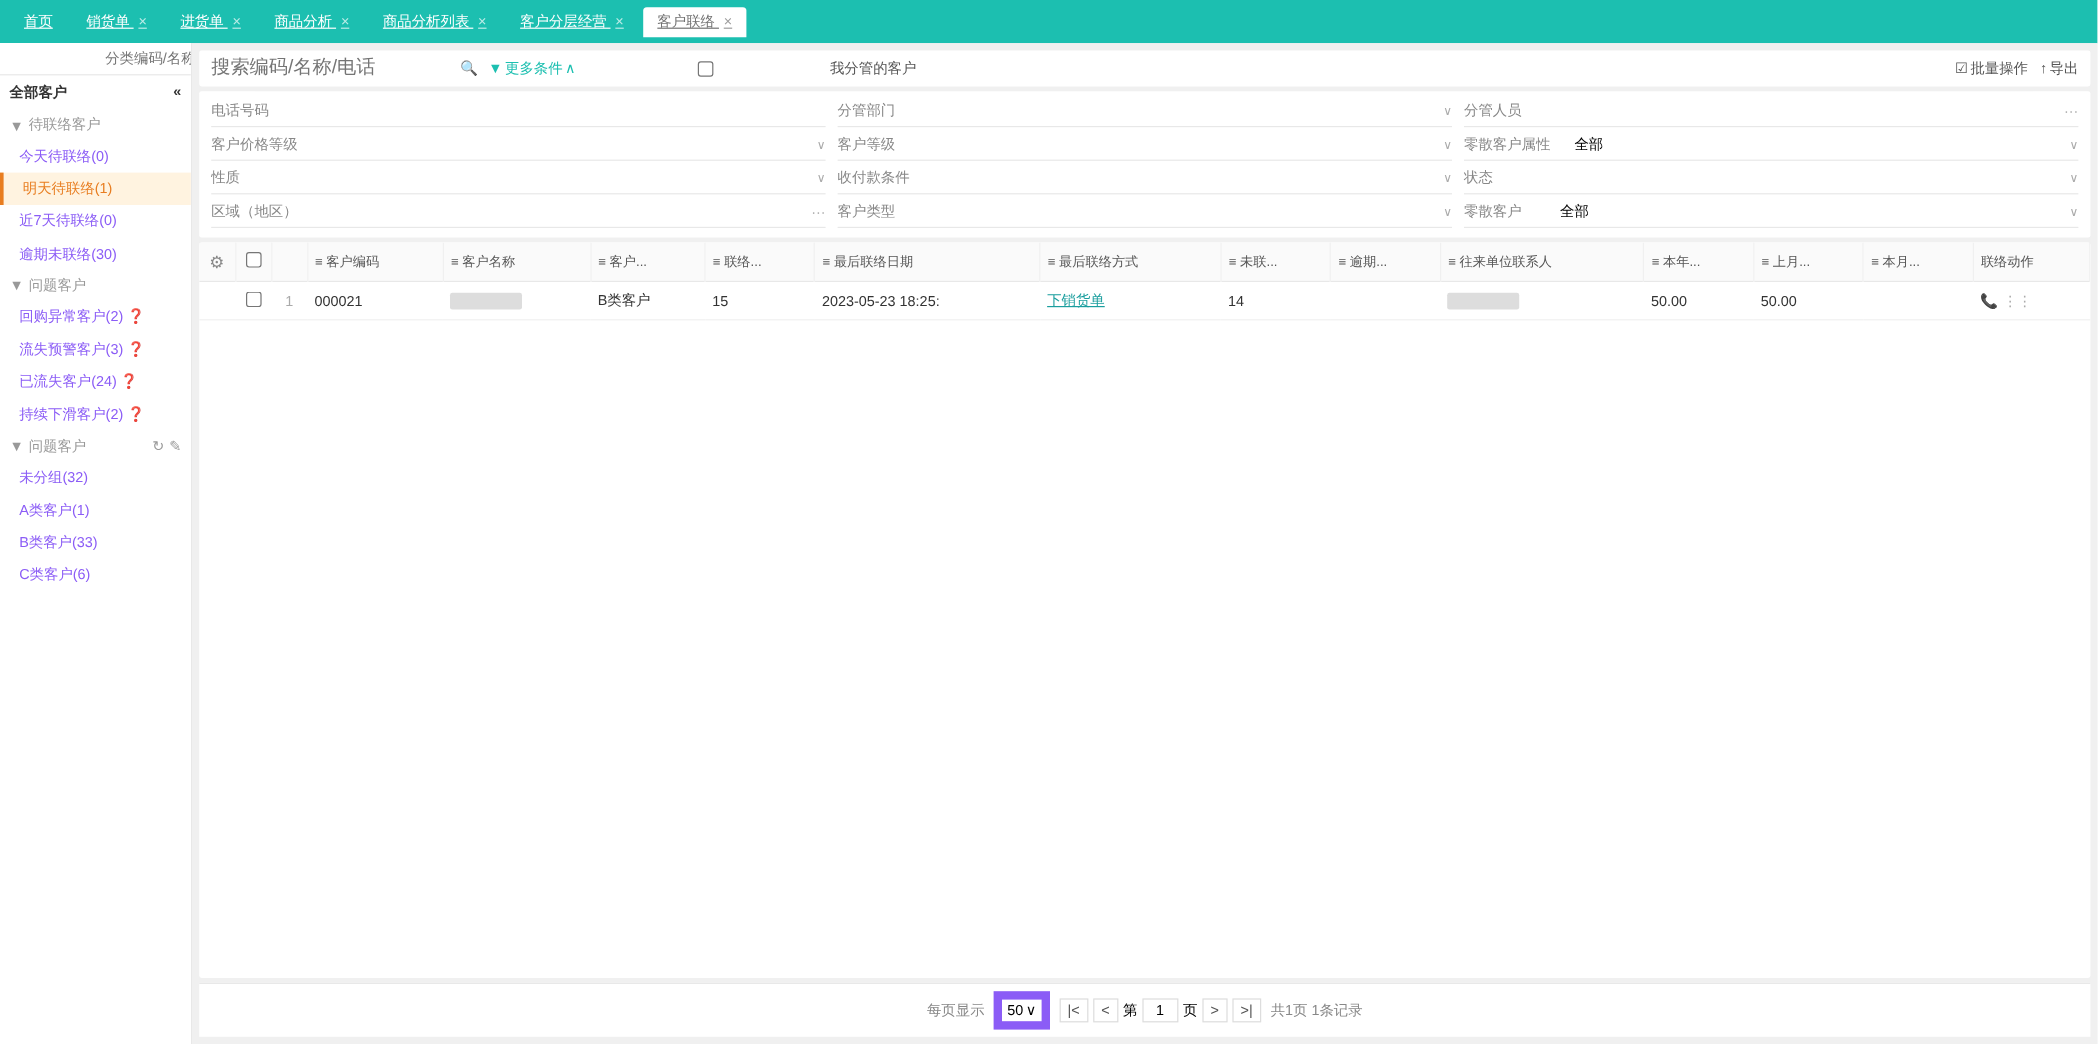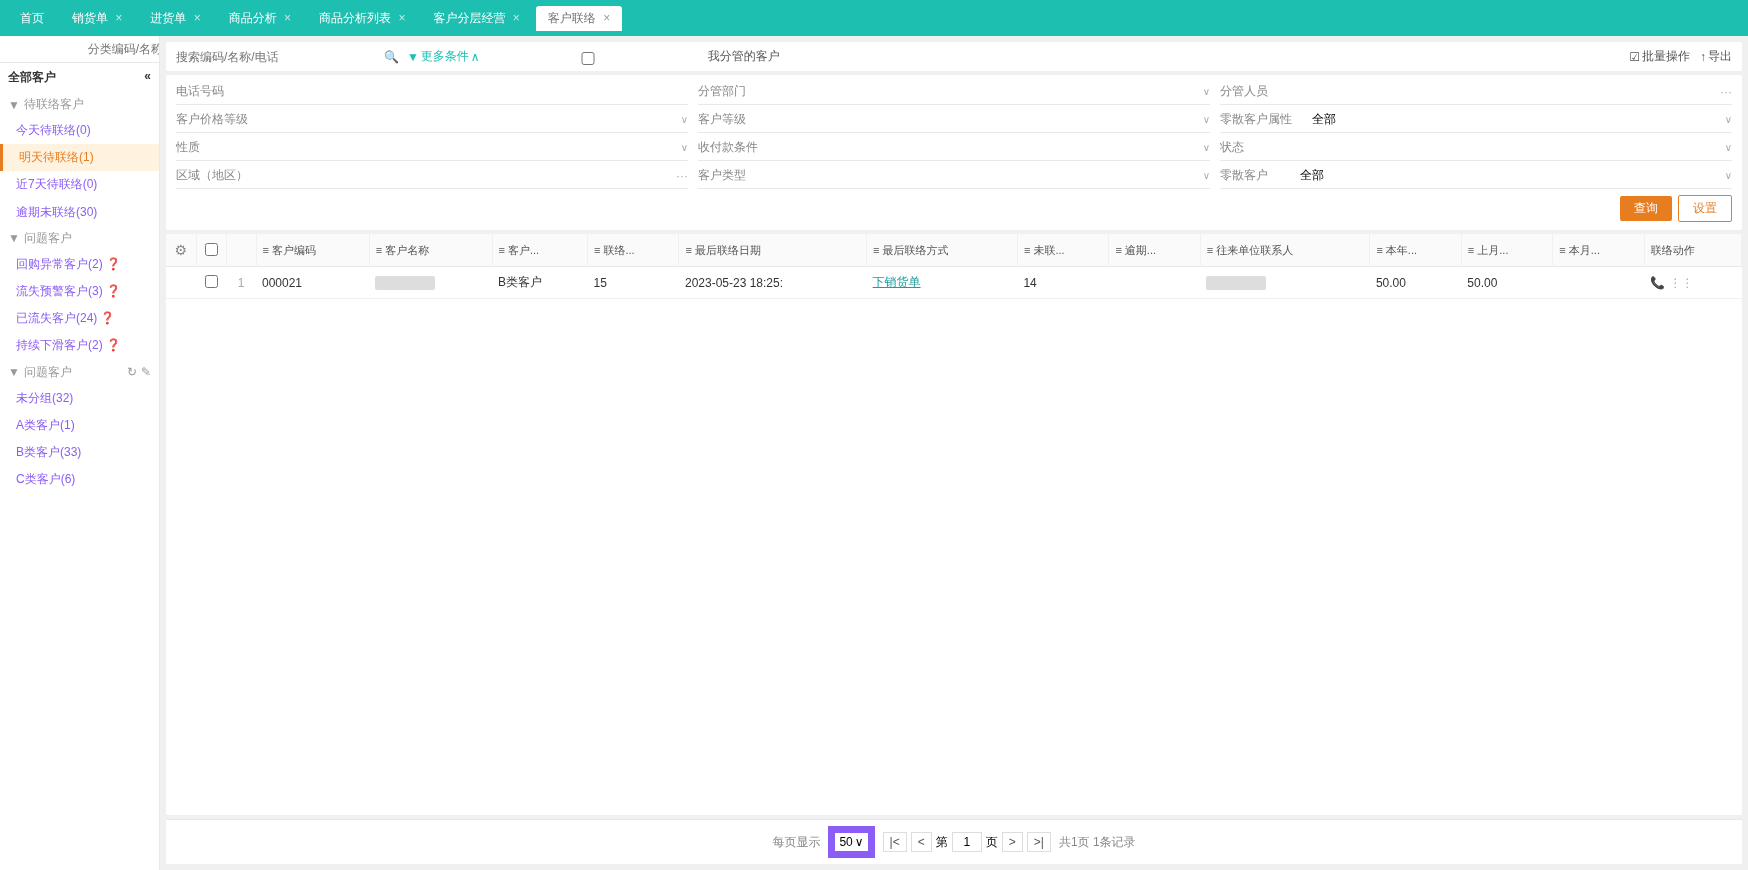--- a/index.html
+++ b/index.html
@@ -14,20 +14,21 @@
       padding: 0 8px;
       gap: 4px;
     }
     .nav-item {
       color: #fff;
       padding: 4px 12px;
       cursor: pointer;
       border-radius: 3px 3px 0 0;
       font-size: 12px;
       white-space: nowrap;
+      text-decoration: underline;
     }
     .nav-item.active {
       background: #fff;
       color: #737373;
     }
     .nav-item .close-x {
       margin-left: 4px;
       opacity: 0.7;
     }
 
@@ -107,29 +108,29 @@
       background: #fff;
       padding: 6px 10px;
       gap: 8px;
       border-radius: 2px;
     }
     .search-bar input {
       border: none;
       outline: none;
       flex: 0 0 200px;
       color: #999;
-      font-size: 12px;
+      font-size: 16px;
     }
     .search-btn { color: #aaa; cursor: pointer; }
     .filter-btn {
       display: flex; align-items: center; gap: 2px;
       color: #1cbfb0; cursor: pointer; font-size: 12px;
     }
     .my-customers {
-      display: flex; align-items: flex-end; gap: 20px;
+      display: flex; align-items: center; gap: 4px;
       color: #555; cursor: pointer; font-size: 12px;
     }
     .right-actions {
       margin-left: auto;
       display: flex; gap: 10px; align-items: center;
     }
     .action-link { color: #555; cursor: pointer; display: flex; align-items: center; gap: 2px; }
 
     
     .filter-panel {
@@ -426,24 +427,20 @@
         </div>
       </div>
       <div class="filter-row">
         <span class="filter-label">零散客户</span>
         <div class="filter-select">
           <span>全部</span>
           <span class="caret">∨</span>
         </div>
       </div>
 
-      <div style="display:flex; justify-content:flex-end; align-items:center; gap:6px; grid-column:3;">
-        <button class="btn-query">查询</button>
-        <button class="btn-setting">设置</button>
-      </div>
     </div>
 
     <div class="table-container">
       <table>
         <thead>
           <tr>
             <th class="col-gear">
               <span class="gear-icon-btn">⚙</span>
             </th>
             <th class="col-check">

